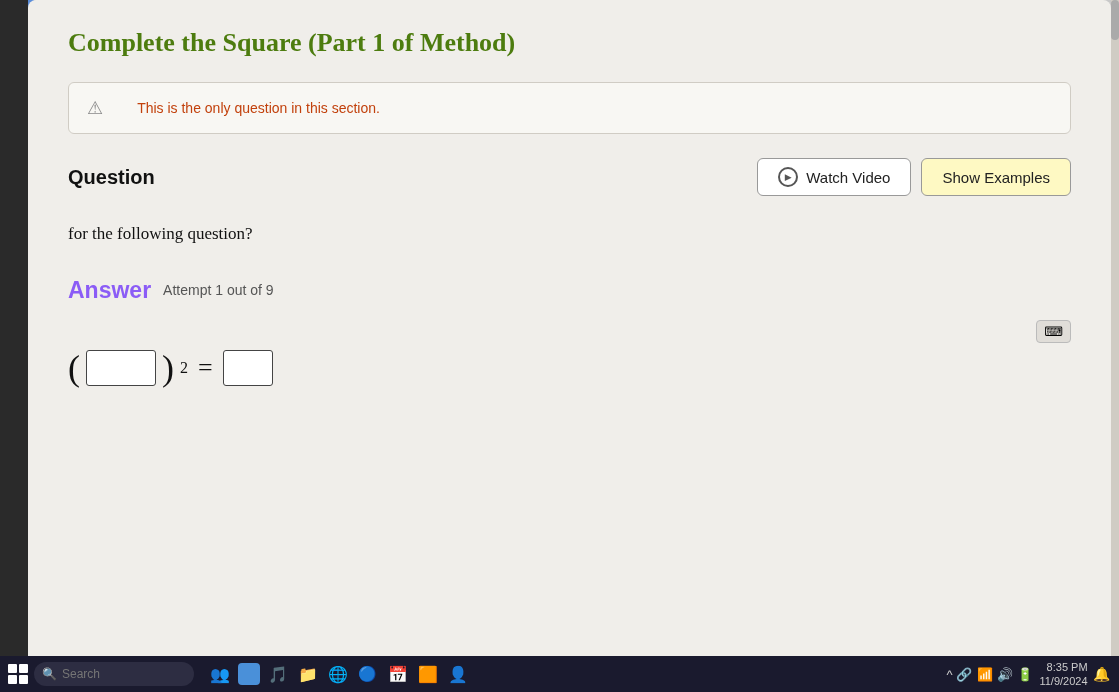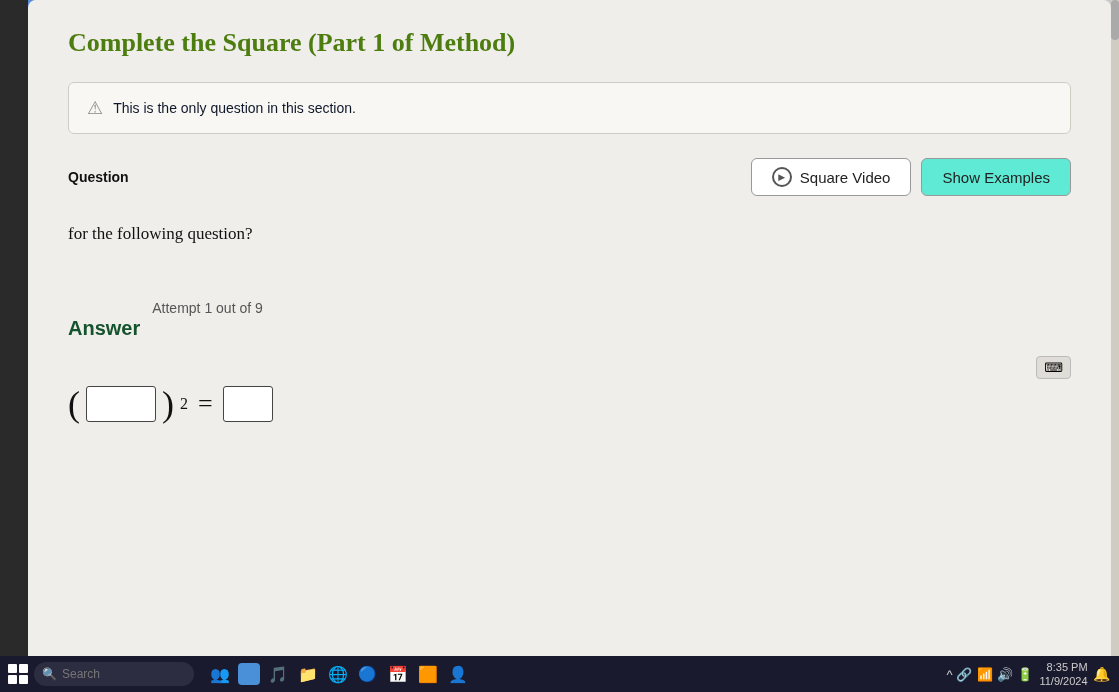--- a/index.html
+++ b/index.html
@@ -44,33 +44,34 @@
       gap: 10px;
     }
 
     .notice-icon {
       font-size: 18px;
       color: #888;
     }
 
     .notice-text {
       font-size: 14px;
-      color: #0f172a;
-      font-family: Arial, sans-serif;
+      color: #c2410c;
+      font-family: Arial, sans-serif;
+      margin-left: 24px;
     }
 
     .question-header {
       display: flex;
       align-items: center;
       justify-content: space-between;
       margin-bottom: 24px;
     }
 
     .question-label {
-      font-size: 14px;
+      font-size: 20px;
       font-weight: bold;
       color: #111;
       font-family: Arial, sans-serif;
     }
 
     .header-buttons {
       display: flex;
       gap: 10px;
     }
 
@@ -95,21 +96,21 @@
       border: 2px solid #555;
       display: flex;
       align-items: center;
       justify-content: center;
       font-size: 9px;
       color: #555;
     }
 
     .btn-show-examples {
       border: 1.5px solid #999;
-      background: #5eead4;
+      background: #fef9c3;
       border-radius: 6px;
       padding: 8px 20px;
       font-size: 15px;
       cursor: pointer;
       color: #222;
       font-family: Arial, sans-serif;
     }
 
     .question-body {
       font-size: 17px;
@@ -132,25 +133,24 @@
     }
 
     .answer-label-row {
       display: flex;
       align-items: center;
       gap: 12px;
       margin-bottom: 16px;
     }
 
     .answer-label {
-      font-size: 20px;
+      font-size: 23px;
       font-weight: bold;
-      color: #14532d;
-      font-family: Arial, sans-serif;
-      margin-top: 40px;
+      color: #8b5cf6;
+      font-family: Arial, sans-serif;
     }
 
     .attempt-text {
       font-size: 14px;
       color: #555;
       font-family: Arial, sans-serif;
     }
 
     .answer-input-row {
       display: flex;
@@ -444,21 +444,21 @@
   <div class="notice-box">
     <span class="notice-icon">⚠</span>
     <span class="notice-text">This is the only question in this section.</span>
   </div>
 
   <div class="question-header">
     <span class="question-label">Question</span>
     <div class="header-buttons">
       <button class="btn-watch-video">
         <span class="play-icon">▶</span>
-        <span>Square Video</span>
+        <span>Watch Video</span>
       </button>
       <button class="btn-show-examples">Show Examples</button>
     </div>
   </div>
 
   <div class="question-body">
     <p>for the following question?</p>
 
   </div>
 

